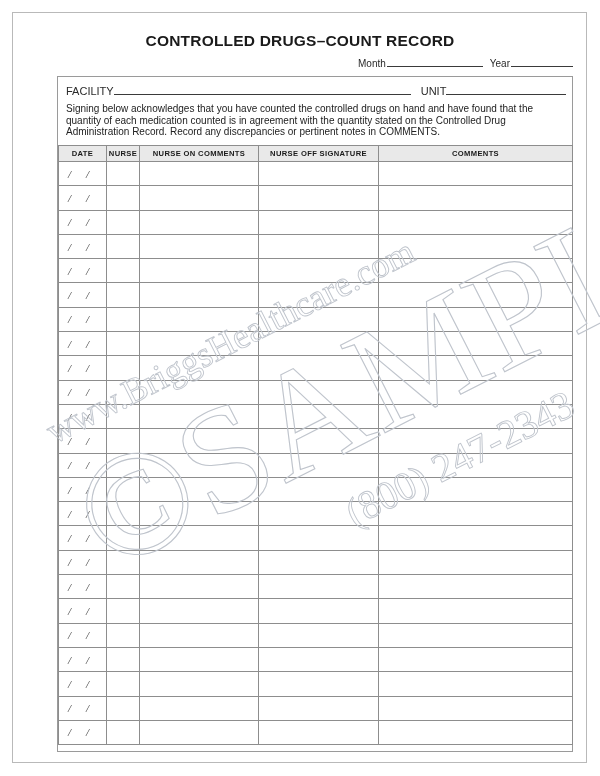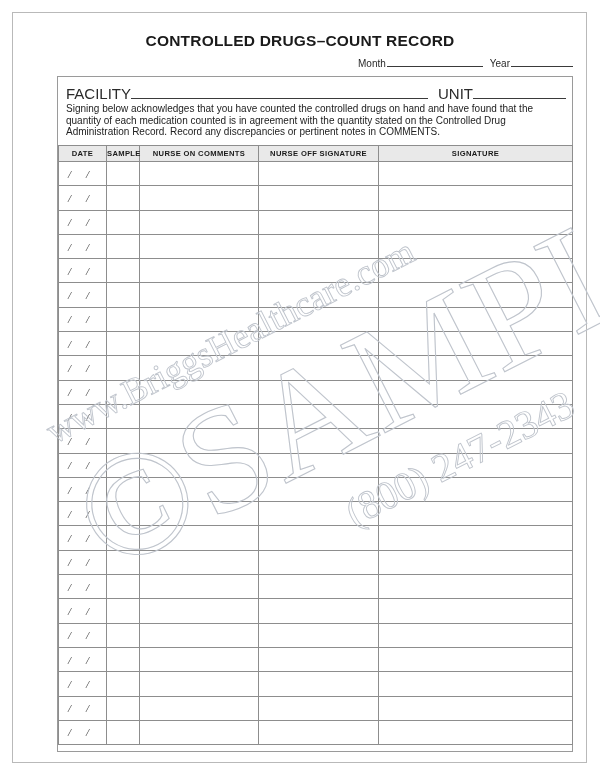--- a/index.html
+++ b/index.html
@@ -84,21 +84,21 @@
     box-sizing: border-box;
     background: transparent;
   }
 
   
   #facility-row {
     position: absolute;
     left: 8px;
     top: 8px;
     width: 500px;
-    font-size: 15px;
+    font-size: 11px;
     color: #2a2a2a;
     display: flex;
     align-items: baseline;
     white-space: nowrap;
   }
   #facility-row .rule-f {
     display: inline-block;
     flex: 0 0 297px;
     border-bottom: 1px solid #3a3a3a;
     height: 1px;
@@ -236,24 +236,24 @@
       <colgroup>
         <col class="c-date">
           <col class="c-shift">
           <col class="c-non">
           <col class="c-noff">
           <col class="c-com">
       </colgroup>
       <thead>
         <tr>
           <th>DATE</th>
-          <th>SAMPLE</th>
+          <th>NURSE</th>
           <th>NURSE ON COMMENTS</th>
           <th>NURSE OFF SIGNATURE</th>
-          <th>SIGNATURE</th>
+          <th>COMMENTS</th>
         </tr>
       </thead>
       <tbody id="grid-body">
           <tr>
             <td class="datecell">
               <span class="sl sl1">/</span>
               <span class="sl sl2">/</span>
             </td>
             <td></td>
             <td></td>

